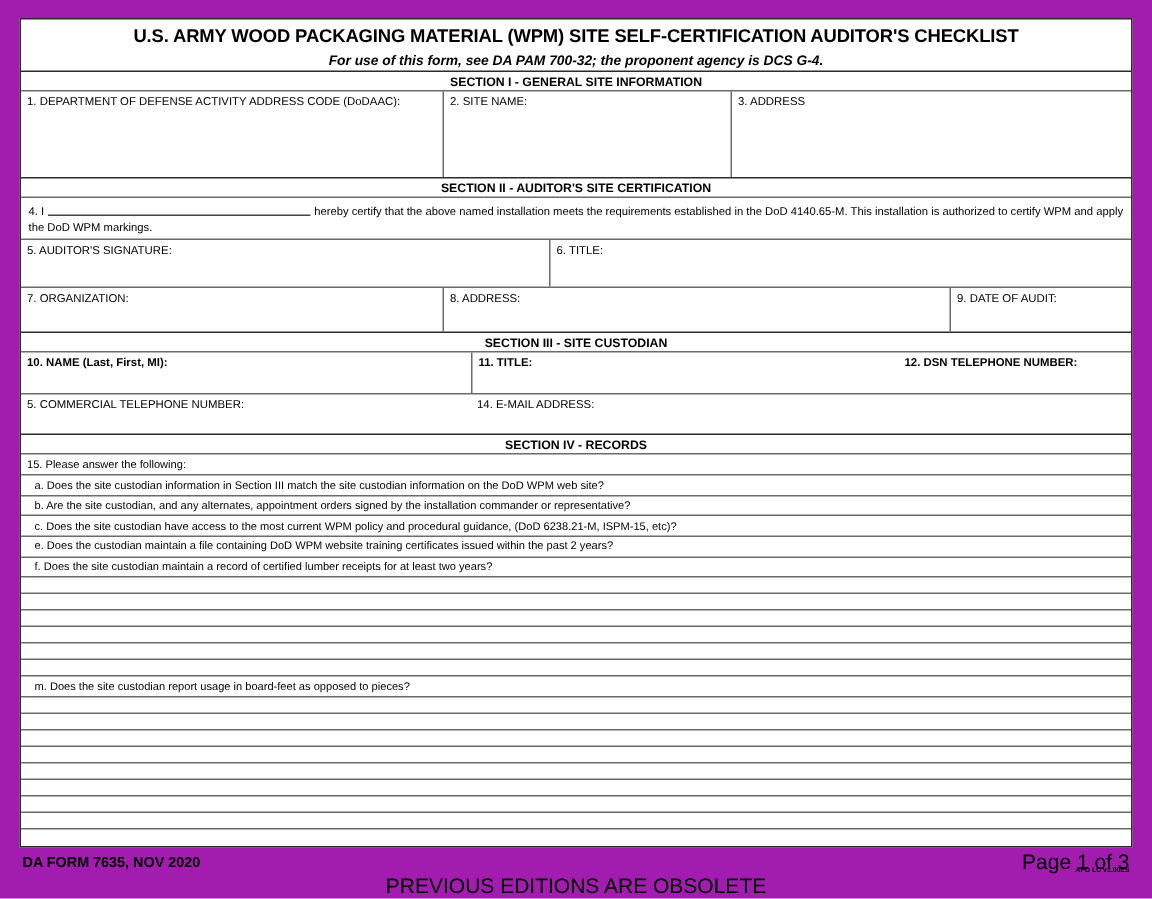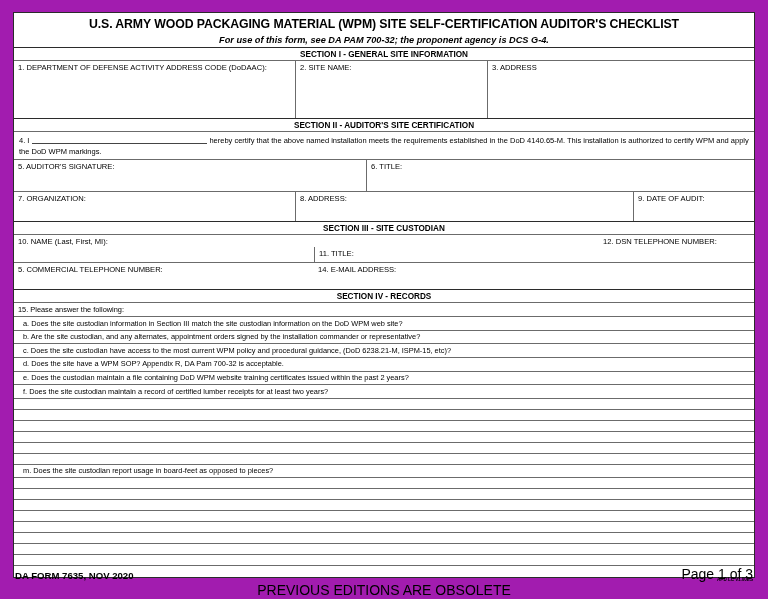--- a/index.html
+++ b/index.html
@@ -210,26 +210,26 @@
         <span class="val"></span>
       </div>
       <div class="cell vline" style="flex:1;">
         <span class="lbl">9.  DATE OF AUDIT:</span>
         <span class="val"></span>
       </div>
     </div>
 
     <div class="section-head">SECTION III - SITE CUSTODIAN</div>
 
-    <div class="row b-bot" style="height:28px;">
+    <div class="row b-bot" style="height:28px;font-weight:bold;">
       <div class="cell" style="width:300px;">
         <span class="lbl">10.  NAME (Last, First, MI):</span>
         <span class="val"></span>
       </div>
-      <div class="cell vline" style="width:285px;margin-top:12px;">
+      <div class="cell vline" style="width:285px;">
         <span class="lbl">11.  TITLE:</span>
         <span class="val"></span>
       </div>
       <div class="cell" style="flex:1;">
         <span class="lbl">12.  DSN TELEPHONE NUMBER:</span>
         <span class="val"></span>
       </div>
     </div>
 
     <div class="row b-bot-thick" style="height:27px;">
@@ -244,21 +244,20 @@
     </div>
 
     <div class="section-head">SECTION IV - RECORDS</div>
 
     <div class="q-row intro">15.  Please answer the following:</div>
 
     <div>
       <div class="q-row">a.  Does the site custodian information in Section III match the site custodian information  on the DoD WPM web site?</div>
       <div class="q-row">b.  Are the site custodian, and any alternates, appointment orders signed by the installation commander or representative?</div>
       <div class="q-row">c.  Does the site custodian  have access to the most current WPM policy and procedural guidance, (DoD 6238.21-M, ISPM-15, etc)?</div>
-      <div class="q-row">d.  Does the site have a WPM SOP?  Appendix R, DA Pam 700-32 is acceptable.</div>
       <div class="q-row">e.  Does the custodian maintain a file containing DoD WPM website training certificates issued within the past 2 years?</div>
       <div class="q-row">f.  Does the site custodian maintain a record of certified lumber receipts for at least two years?</div>
       <div class="q-row blank"></div>
       <div class="q-row blank"></div>
       <div class="q-row blank"></div>
       <div class="q-row blank"></div>
       <div class="q-row blank"></div>
       <div class="q-row blank"></div>
       <div class="q-row">m.  Does the site custodian report usage in board-feet as opposed to pieces?</div>
       <div class="q-row blank"></div>

